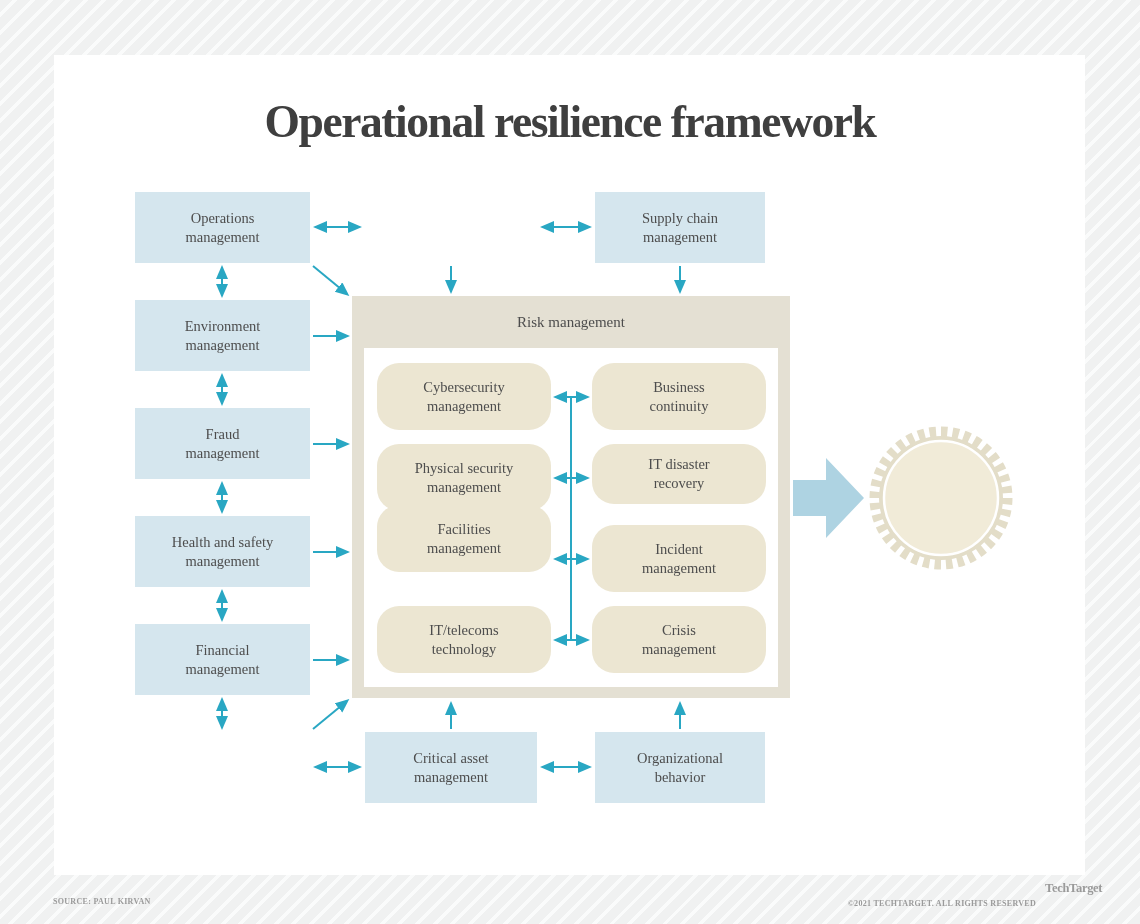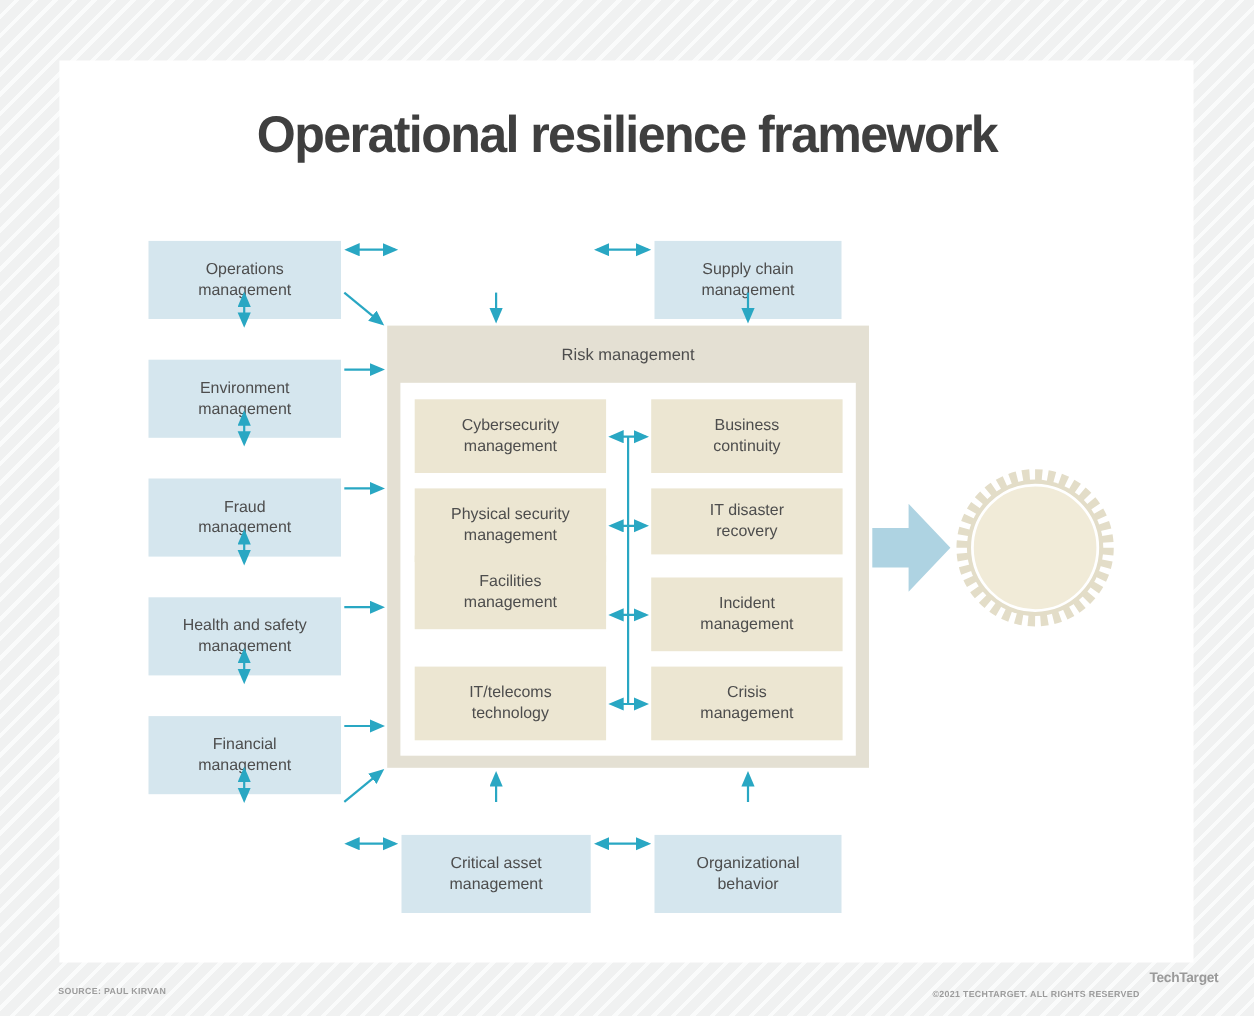--- a/index.html
+++ b/index.html
@@ -1,32 +1,32 @@
 <!DOCTYPE html>
 <html><head>
 <meta charset="utf-8">
 <style>
   html,body{margin:0;padding:0;}
   .page{
     position:relative;width:1140px;height:924px;overflow:hidden;
     background:repeating-linear-gradient(135deg,#f0f1f1 0px,#f0f1f1 9px,#fafbfb 9px,#fafbfb 12.5px);
-    font-family:Liberation Sans, sans-serif;color:#4d4d4d;
+    font-family:Liberation Serif, serif;color:#4d4d4d;
   }
   .card{position:absolute;left:54px;top:55px;width:1031px;height:820px;background:#ffffff;}
   .title{
     position:absolute;left:0;top:94px;width:1140px;text-align:center;
     font-size:47px;font-weight:bold;color:#3f3f3f;letter-spacing:-1.5px;
     transform:scaleX(0.97);
   }
   .box{
     position:absolute;display:flex;align-items:center;justify-content:center;
     text-align:center;white-space:pre-line;font-size:14.5px;line-height:1.28;color:#4d4d4d;
   }
-  .blue{background:#d5e6ee;margin-top:27px;}
-  .cream{background:#ece6d2;}
+  .blue{background:#d5e6ee;}
+  .cream{background:#ece6d2;border-radius:22px;}
   .risk-outer{position:absolute;left:352px;top:296px;width:438px;height:402px;background:#e4e0d3;}
   .risk-title{
     position:absolute;left:352px;top:296px;width:438px;height:52px;
     display:flex;align-items:center;justify-content:center;font-size:15px;color:#4d4d4d;
   }
   .risk-panel{position:absolute;left:364px;top:348px;width:414px;height:339px;background:#ffffff;}
   .overlay{position:absolute;left:0;top:0;pointer-events:none;}
   .conn{stroke:#29a7c3;stroke-width:2;fill:none;}
   .badge-label{
     position:absolute;left:879px;top:470px;width:124px;text-align:center;

